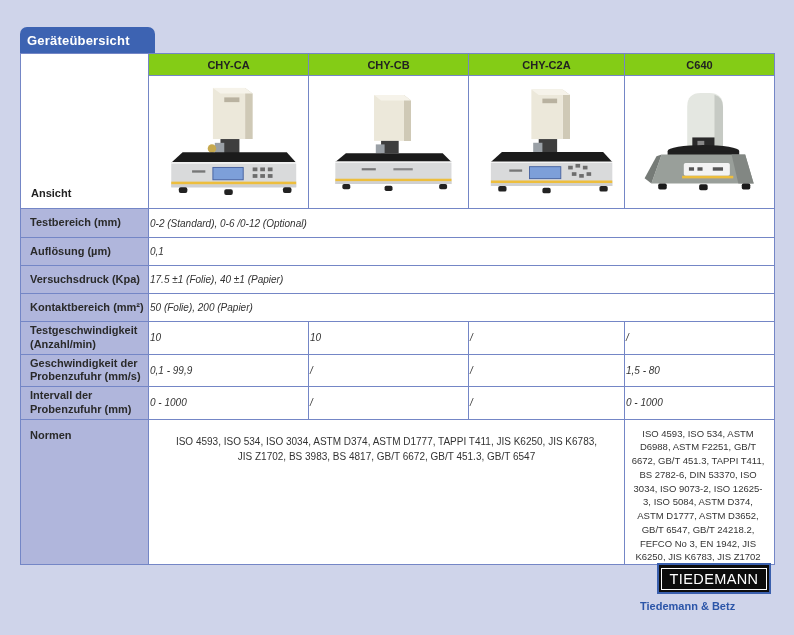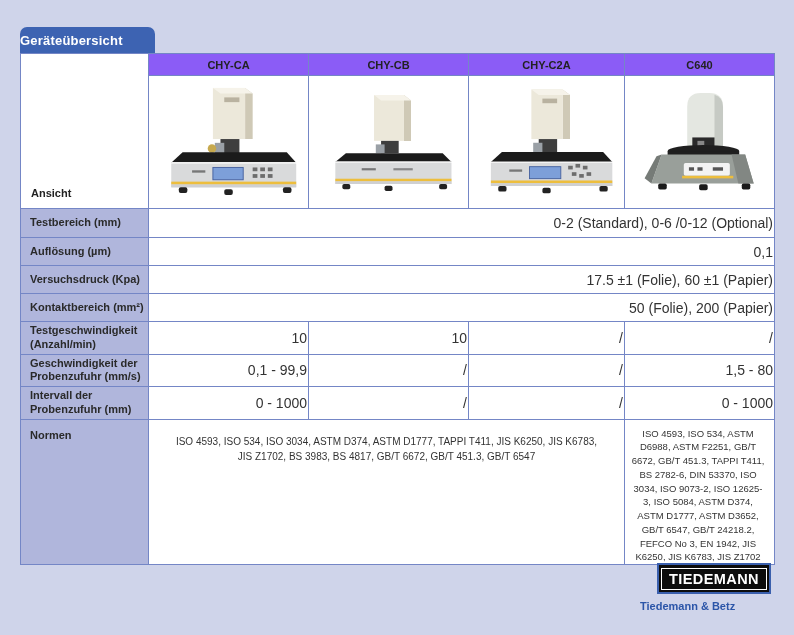--- a/index.html
+++ b/index.html
@@ -9,59 +9,59 @@
     font-family:"Liberation Sans", sans-serif;
     position:relative;
     overflow:hidden;
   }
   .tab {
     position:absolute; left:20px; top:27px;
     width:135px; height:26px;
     background:#3d63b2;
     border-radius:7px 7px 0 0;
     color:#ffffff; font-weight:bold; font-size:13px;
-    line-height:27px; padding-left:0;
+    line-height:27px; padding-left:7px;
     box-sizing:border-box;
     letter-spacing:0.2px;
   }
   table.spec {
     position:absolute; left:20px; top:53px;
     width:754px;
     border-collapse:collapse; table-layout:fixed;
     background:#ffffff;
   }
   table.spec td, table.spec th {
     border:1px solid #7486c6;
     box-sizing:border-box;
     overflow:hidden;
   }
   tr.r-head { height:22px; }
   tr.r-img  { height:133px; }
   tr.r-s    { height:28px; }
   tr.r-s3   { height:29px; }
   tr.r-norm { height:108px; }
   th.colhead {
-    background:#8b5cf6; font-size:11px; font-weight:bold; color:#222;
+    background:#84cc16; font-size:11px; font-weight:bold; color:#222;
     text-align:center; vertical-align:middle;
   }
   td.ansicht {
     background:#ffffff; vertical-align:bottom;
     font-size:11px; font-weight:bold; color:#222;
     padding:16px 0 9px 10px;
   }
   td.lbl {
     background:#b0b6dc;
     font-size:11px; font-weight:bold; color:#2a2a2a;
     padding:2px 4px 2px 9px; line-height:1.25;
     vertical-align:middle;
   }
   td.lbl.top { vertical-align:top; padding-top:9px; }
   td.val {
-    background:#ffffff; font-size:14px; color:#333;
-    text-align:right; vertical-align:middle;
+    background:#ffffff; font-size:10px; color:#333;
+    text-align:left; vertical-align:middle;font-style:italic;
   }
   td.imgcell { background:#ffffff; text-align:center; vertical-align:middle; padding:2px; }
   td.norms3 {
     background:#ffffff; font-size:10px; color:#333;
     text-align:center; vertical-align:top;
     padding:14px 26px 0 26px; line-height:1.5;
   }
   td.normsc {
     background:#ffffff; font-size:9.5px; color:#333;
     text-align:center; vertical-align:top;
@@ -72,21 +72,21 @@
     width:114px; height:31px;
     background:#0c0c0c;
     border:2px solid #3a5fad;
     box-sizing:border-box;
     display:flex; align-items:center; justify-content:center;
   }
   .logo-inner {
     border:1px solid #ffffff;
     width:calc(100% - 6px); height:calc(100% - 7px);
     display:flex; align-items:center; justify-content:center;
-    color:#ffffff; font-weight:bold; font-size:14.5px;
+    color:#ffffff; font-weight:normal; font-size:14.5px;
     letter-spacing:0.4px;
   }
   .company {
     position:absolute; left:640px; top:600px; width:148px;
     color:#2b55a8; font-weight:bold; font-size:11px;
   }
 </style>
 </head>
 <body>
 
@@ -213,21 +213,21 @@
   <tr class="r-s3">
     <td class="lbl">Testbereich (mm)</td>
     <td class="val" colspan="4">0-2 (Standard), 0-6 /0-12 (Optional)</td>
   </tr>
   <tr class="r-s">
     <td class="lbl">Auflösung (µm)</td>
     <td class="val" colspan="4">0,1</td>
   </tr>
   <tr class="r-s">
     <td class="lbl">Versuchsdruck (Kpa)</td>
-    <td class="val" colspan="4">17.5 ±1 (Folie), 60 ±1 (Papier)</td>
+    <td class="val" colspan="4">17.5 ±1 (Folie), 40 ±1 (Papier)</td>
   </tr>
   <tr class="r-s">
     <td class="lbl">Kontaktbereich (mm²)</td>
     <td class="val" colspan="4">50 (Folie), 200 (Papier)</td>
   </tr>
   <tr class="r-s3">
     <td class="lbl">Testgeschwindigkeit (Anzahl/min)</td>
     <td class="val">10</td>
     <td class="val">10</td>
     <td class="val">/</td>

